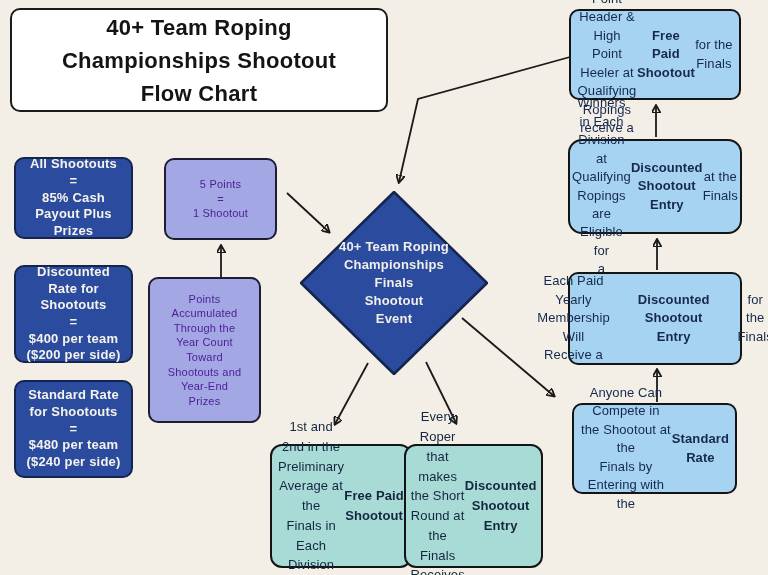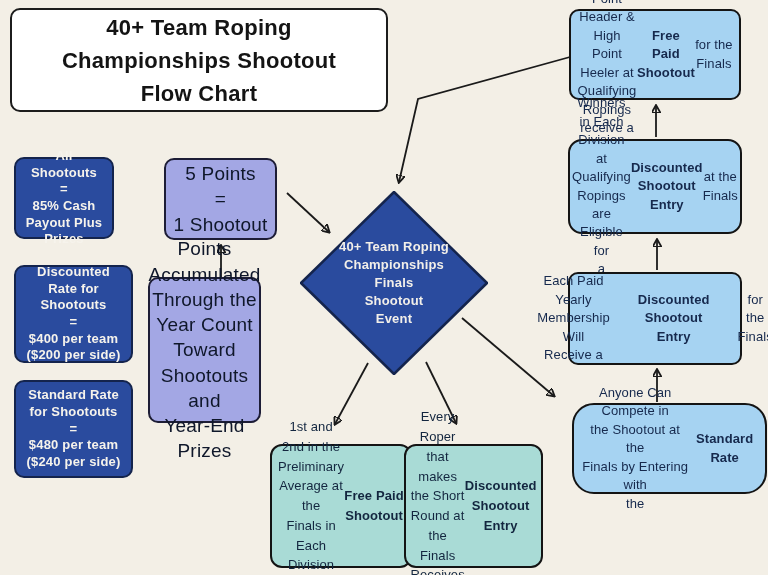--- a/index.html
+++ b/index.html
@@ -23,21 +23,21 @@
   .title-box{
     background:#ffffff;border:2px solid #1c1c1c;border-radius:10px;
     color:#141414;font-weight:bold;font-size:22px;line-height:1.5;letter-spacing:.3px;
   }
   .dark{
     background:var(--dark-blue);border-color:#14244d;border-width:2.5px;
     color:var(--white-text);font-weight:bold;font-size:13px;line-height:1.28;letter-spacing:.2px;
   }
   .purplebox{
     background:var(--purple);border-color:#1d1d36;
-    color:#0f172a;font-size:19px;line-height:1.33;font-weight:500;letter-spacing:.2px;
+    color:#4c1d95;font-size:11px;line-height:1.33;font-weight:500;letter-spacing:.2px;
   }
   .lblue{
     background:var(--light-blue);border-color:#141414;
     color:#16294d;font-size:13px;line-height:1.42;letter-spacing:.1px;
   }
   .tealbox{
     background:var(--teal);border-color:#141414;border-radius:12px;
     color:#13263f;font-size:13px;line-height:1.52;letter-spacing:.1px;
   }
   .diamond-wrap{position:absolute;left:300px;top:191px;width:188px;height:184px;}
@@ -69,21 +69,21 @@
     <path d="M462,318 L554,396" marker-end="url(#ah)"></path>
     <path d="M657,402 L657,370" marker-end="url(#ah)"></path>
     <path d="M657,270 L657,240" marker-end="url(#ah)"></path>
     <path d="M656,137 L656,106" marker-end="url(#ah)"></path>
   </svg>
 
   <div class="box title-box" style="left:10px;top:8px;width:378px;height:104px;">40+ Team Roping
 Championships Shootout
 Flow Chart</div>
 
-  <div class="box dark" style="left:14px;top:157px;width:100px;height:82px;">All Shootouts
+  <div class="box dark" style="left:14px;top:157px;width:119px;height:82px;">All Shootouts
 =
 85% Cash
 Payout Plus
 Prizes</div>
   <div class="box dark" style="left:14px;top:265px;width:119px;height:98px;">Discounted
 Rate for
 Shootouts
 =
 $400 per team
 ($200 per side)</div>
@@ -124,21 +124,21 @@
   <div class="box lblue" style="left:568px;top:139px;width:174px;height:95px;border-radius:14px;"><span>Winners in Each
 Division at Qualifying
 Ropings are Eligible for
 a </span><span style="font-weight: bold; text-align: center;">Discounted Shootout
 Entry</span><span> at the Finals</span></div>
   <div class="box lblue" style="left:568px;top:272px;width:174px;height:93px;gap:28px;"><span>Each Paid Yearly
 Membership Will
 Receive a </span><span style="font-weight: bold;">Discounted
 Shootout Entry</span><span> for the
 Finals</span></div>
-  <div class="box lblue" style="left:572px;top:403px;width:195px;height:91px;border-radius:22px;"><span>Anyone Can Compete in
+  <div class="box lblue" style="left:572px;top:403px;width:165px;height:91px;"><span>Anyone Can Compete in
 the Shootout at the
 Finals by Entering with
 the </span><span style="font-weight: bold;">Standard Rate</span></div>
 
   <div class="box tealbox" style="left:250px;top:444px;width:142px;height:124px;margin-left:20px;"><span>1st and 2nd in the
 Preliminary
 Average at the
 Finals in Each
 Division receive a
 </span><span style="font-weight: bold;">Free Paid Shootout</span></div>

